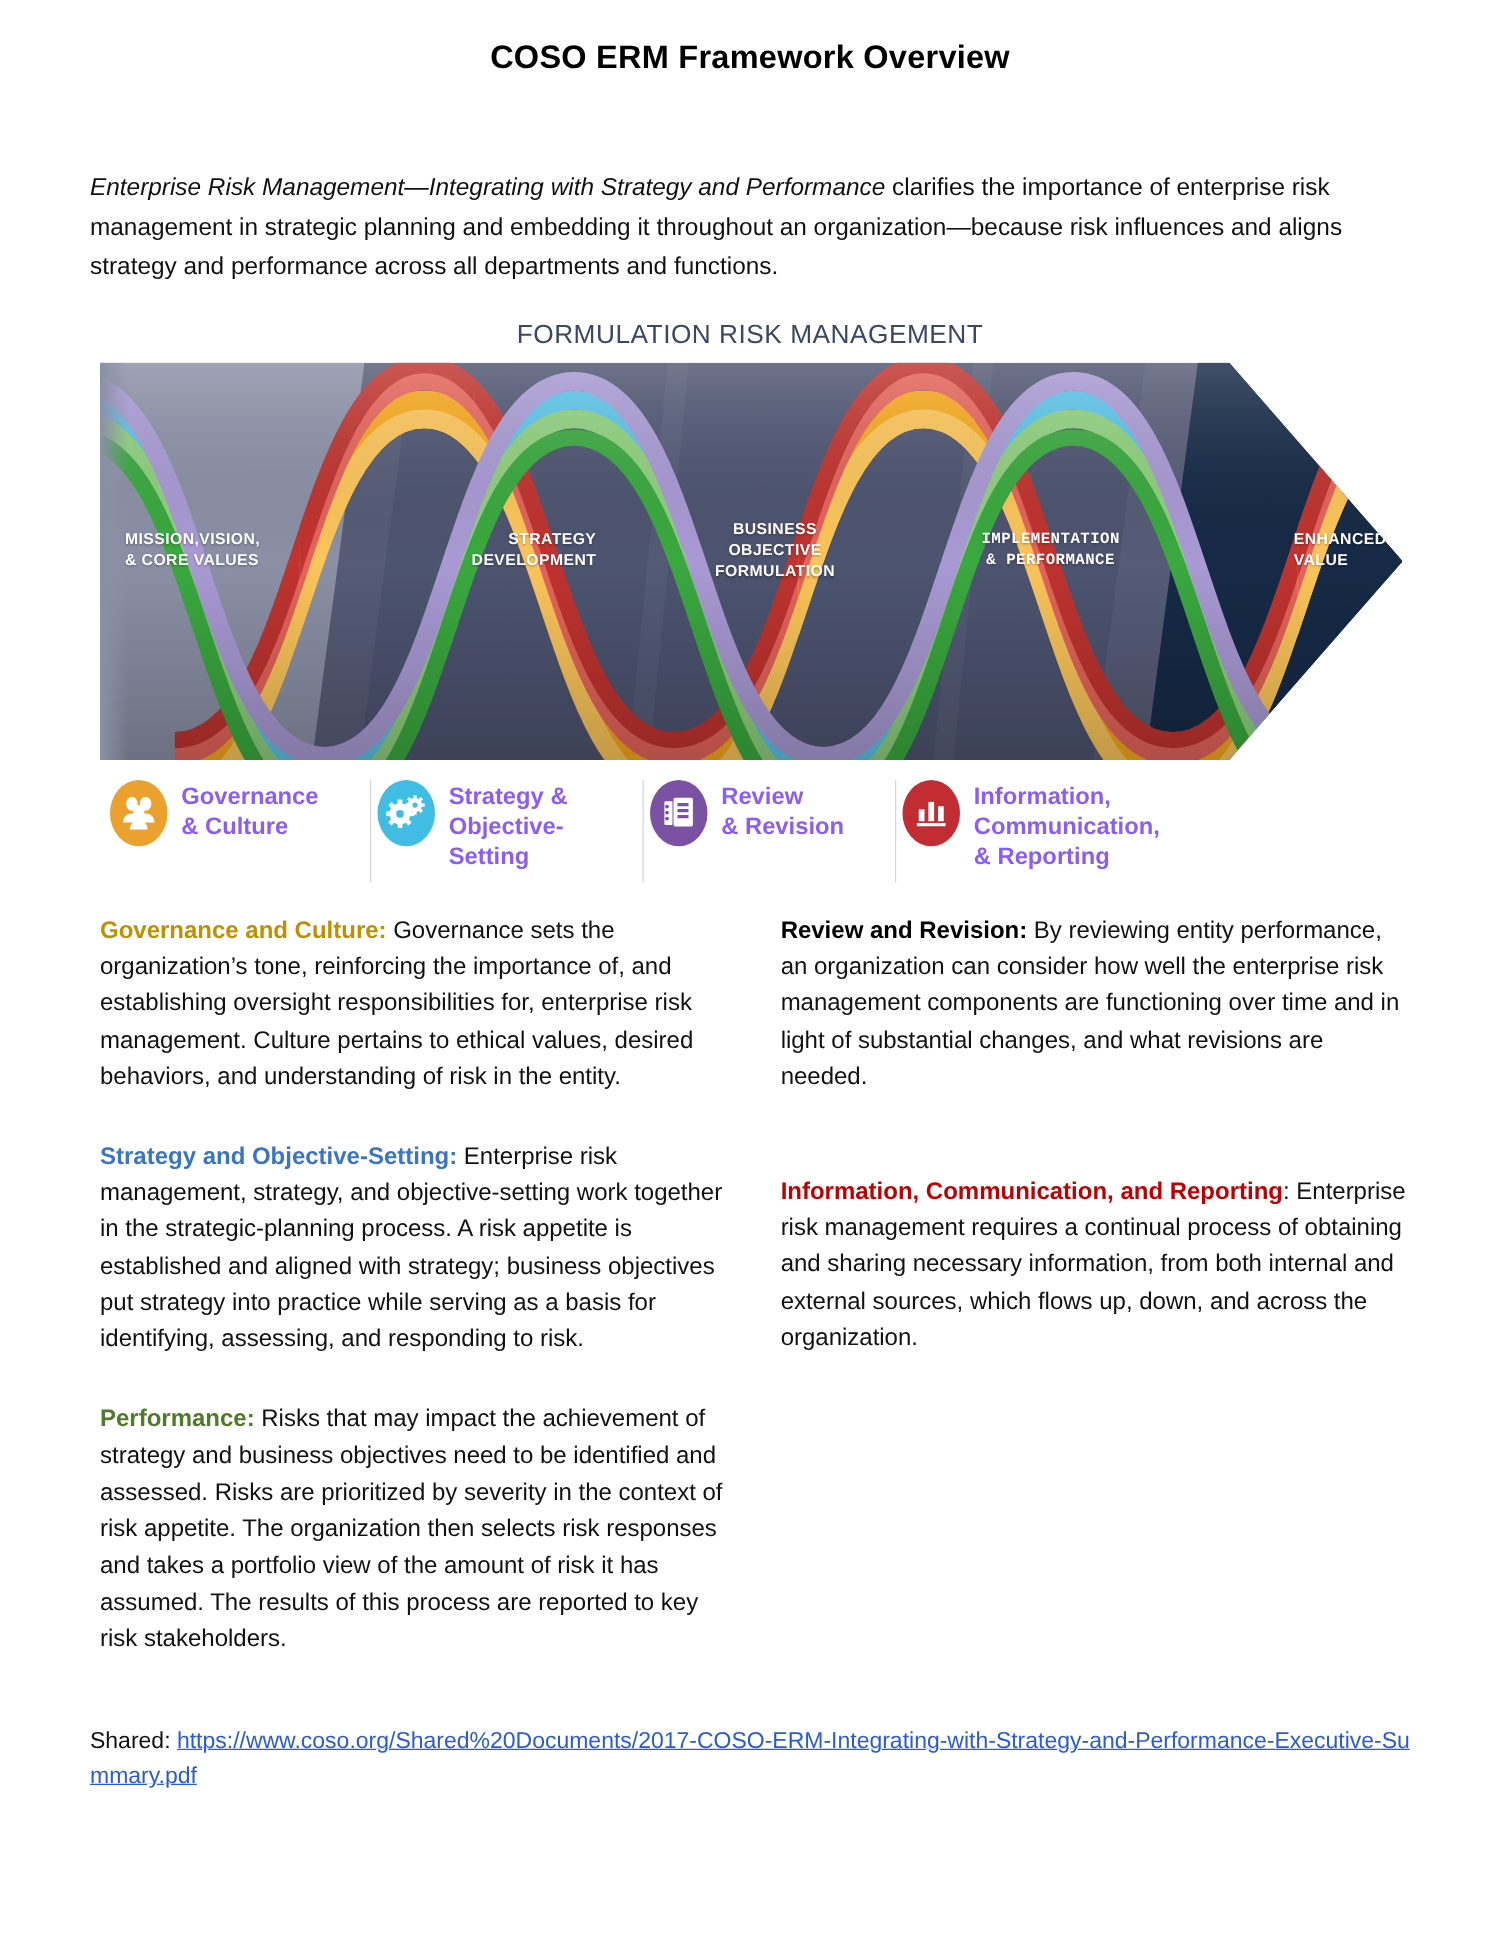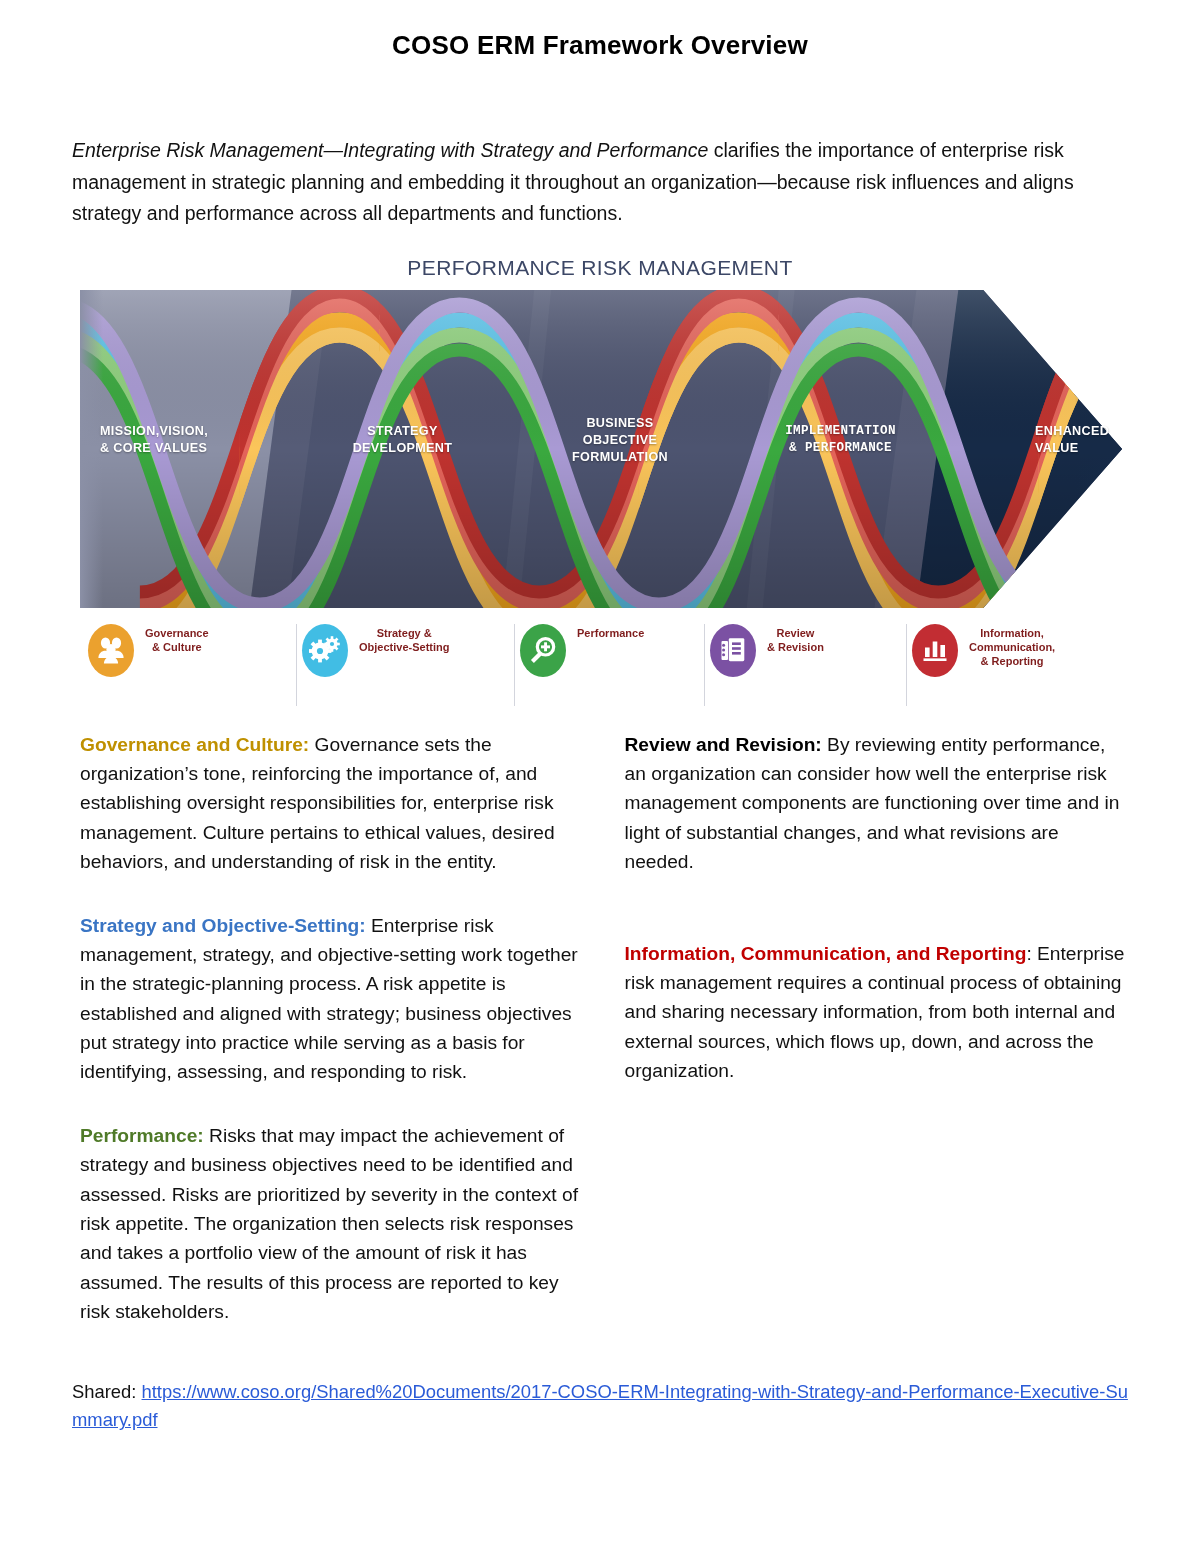--- a/index.html
+++ b/index.html
@@ -56,21 +56,21 @@
     position: absolute;
     color: #ffffff;
     font-size: 12.6px;
     font-weight: bold;
     line-height: 1.35;
     letter-spacing: .35px;
     text-shadow: 0 1px 2px rgba(0,0,0,.35);
     pointer-events: none;
   }
   .bl1 { left: 20px;  top: 133px; }
-  .bl2 { left: 260px; top: 133px; text-align: center; width: 125px;}
+  .bl2 { left: 272px; top: 133px; text-align: right; width: 125px;}
   .bl3 { left: 480px; top: 125px; text-align: center; width: 120px;}
   .bl4 { left: 688px; top: 133px; text-align: center; width: 145px; font-family: Liberation Mono, monospace;}
   .bl5 { left: 955px; top: 133px; }
 
   
   .icon-row {
     margin: 14px 78px 0 88px;
     display: flex;
     align-items: flex-start;
     height: 92px;
@@ -97,27 +97,26 @@
   }
   .badge {
     width: 46px; height: 53px;
     border-radius: 50%;
     flex: 0 0 46px;
     display: flex; align-items: center; justify-content: center;
     margin-top: 2px;
   }
   .badge svg { display:block; }
   .icon-label {
-    font-size: 11px;
+    font-size: 19px;
     font-weight: bold;
-    color: #7f1d1d;
+    color: #8b5cf6;
     line-height: 1.28;
     padding-top: 4px;
     white-space: pre-line;
-    text-align: center;
   }
 
   
   .columns {
     margin: 16px 72px 0 80px;
     display: flex;
     gap: 36px;
   }
   .col { width: 510px; }
   .col.right { width: 505px; }
@@ -146,21 +145,21 @@
 </head>
 <body>
 
 <div class="page">
 
   <h1 class="doc-title">COSO ERM Framework Overview</h1>
 
   <p class="intro"><span class="ital">Enterprise Risk Management—Integrating with Strategy and Performance</span><span> clarifies the importance of enterprise risk management in strategic planning and embedding it throughout an organization—because risk influences and aligns strategy and performance across all departments and functions.</span></p>
 
   <div class="diagram-wrap">
-    <div class="diagram-title">PERFORMANCE RISK MANAGEMENT</div>
+    <div class="diagram-title">FORMULATION RISK MANAGEMENT</div>
 
     <div class="erm-figure">
       <svg viewBox="0 0 1044 318" preserveAspectRatio="none">
         <defs>
           <clipPath id="arrowClip">
             <path d="M0,0 H905 L1044,159 L905,318 H0 Z"></path>
           </clipPath>
           <linearGradient id="gShade" x1="0" y1="0" x2="0" y2="1">
             <stop offset="0" stop-color="#ffffff" stop-opacity="0.18"></stop>
             <stop offset="0.5" stop-color="#000000" stop-opacity="0"></stop>
@@ -279,31 +278,20 @@
               <rect x="-7.8" y="-1.3" width="3" height="2.6" transform="rotate(45)"></rect>
               <rect x="4.8" y="-1.3" width="3" height="2.6" transform="rotate(45)"></rect>
               <circle cx="0" cy="0" r="2.1" fill="#41bde4"></circle>
             </g>
           </svg>
         </div>
         <div class="icon-label">Strategy &amp;
 Objective-Setting</div>
       </div>
 
-      <div class="icon-cell c2">
-        <div class="badge" style="background:#3ba348">
-          <svg width="28" height="28" viewBox="0 0 28 28" fill="none">
-            <circle cx="16.5" cy="10.8" r="8.2" stroke="#ffffff" stroke-width="3.2"></circle>
-            <rect x="15.1" y="6.3" width="2.9" height="9" fill="#ffffff"></rect>
-            <rect x="12" y="9.4" width="9" height="2.9" fill="#ffffff"></rect>
-            <rect x="1.8" y="19.5" width="11" height="4.2" fill="#ffffff" transform="rotate(-45 7.3 21.6)"></rect>
-          </svg>
-        </div>
-        <div class="icon-label">Performance</div>
-      </div>
 
       <div class="icon-cell c3">
         <div class="badge" style="background:#7b51a3">
           <svg width="26" height="28" viewBox="0 0 26 28" fill="#ffffff">
             <rect x="1.5" y="5" width="6.5" height="19" rx="1"></rect>
             <rect x="8.8" y="2.2" width="15.5" height="23" rx="1.4"></rect>
             <rect x="12" y="6.4" width="8.8" height="2.6" fill="#7b51a3"></rect>
             <rect x="12" y="11.2" width="8.8" height="2.6" fill="#7b51a3"></rect>
             <rect x="12" y="16" width="8.8" height="2.6" fill="#7b51a3"></rect>
             <circle cx="3.6" cy="9.2" r="1.5" fill="#7b51a3"></circle>

